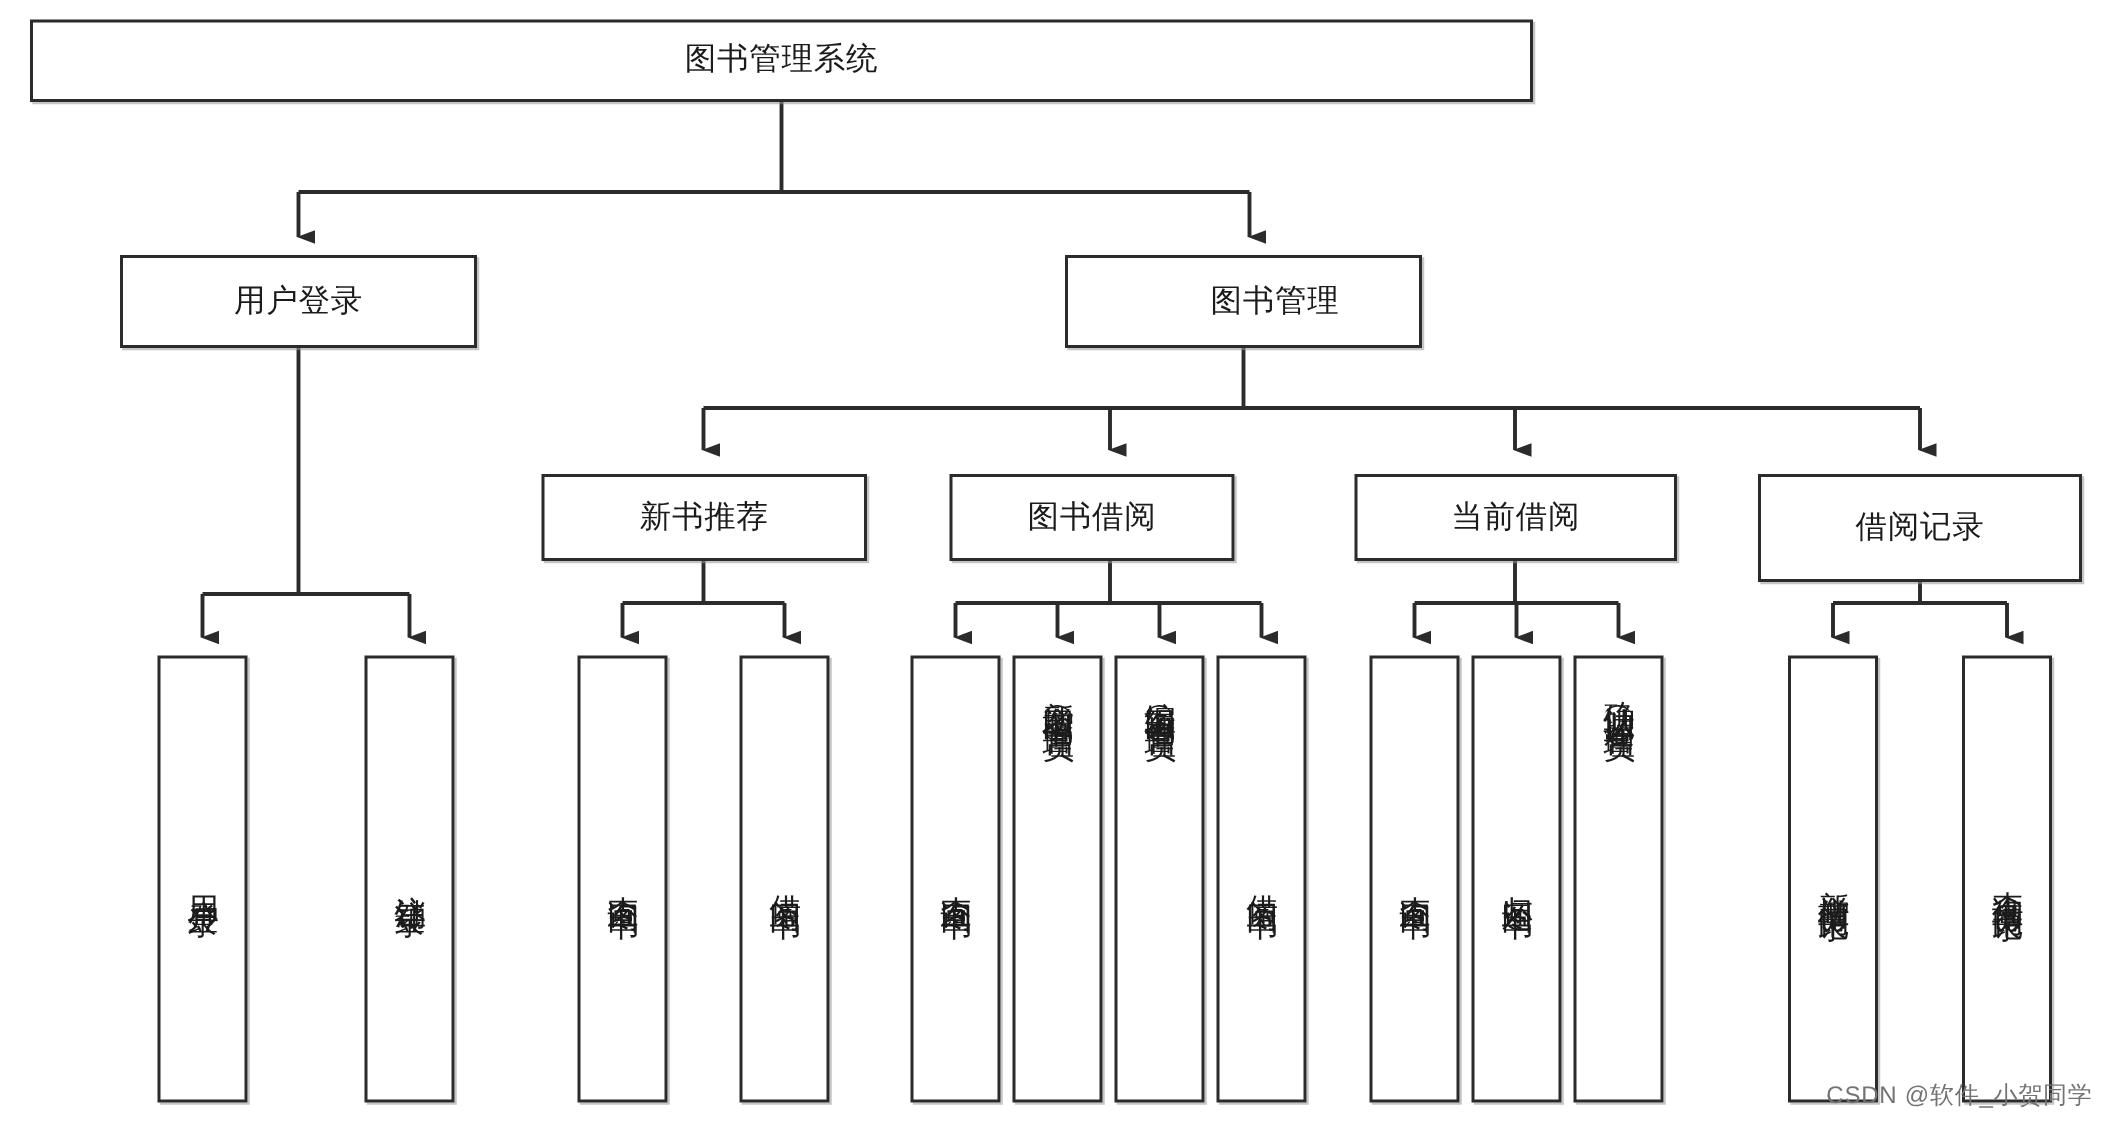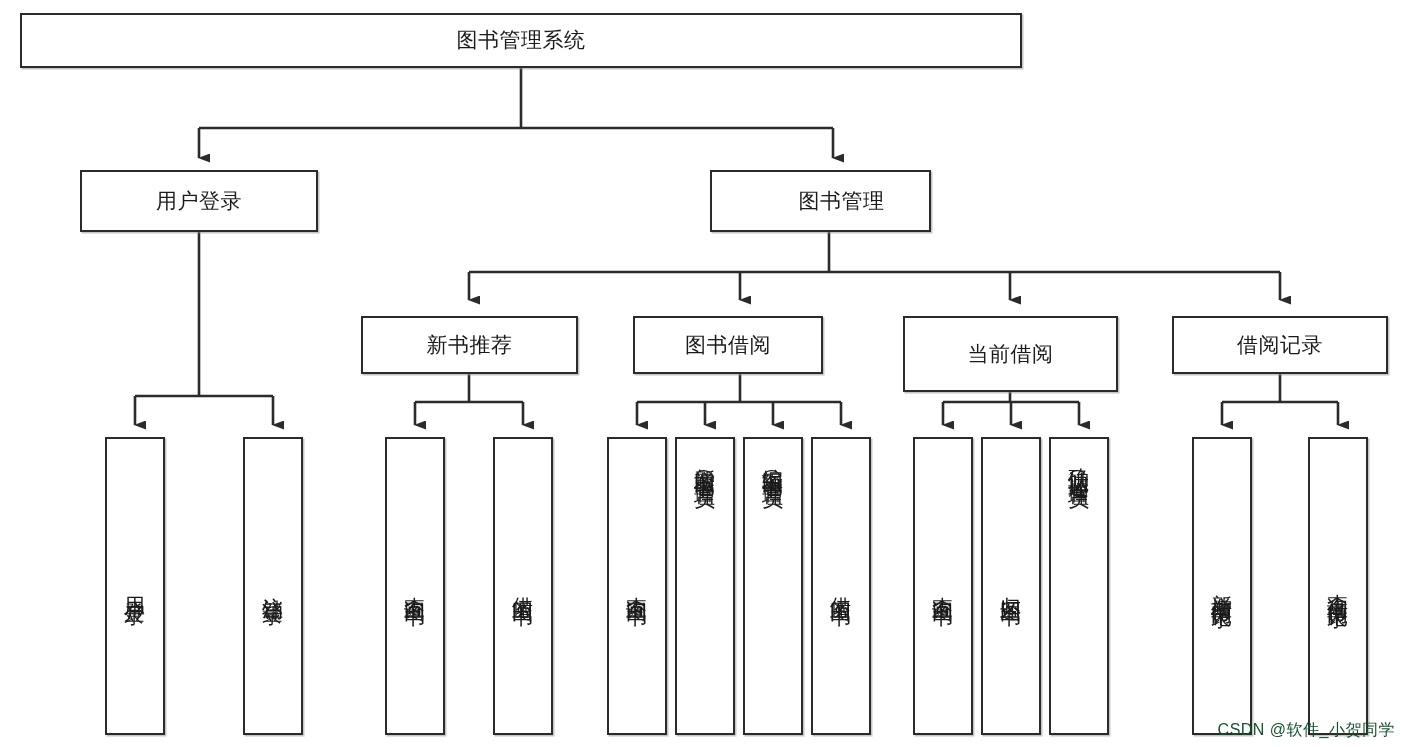--- a/index.html
+++ b/index.html
@@ -56,21 +56,21 @@
   }
   .node.leaf.center-v {
     align-items: center;
     padding-top: 0;
   }
   .watermark {
     position: absolute;
     right: 10px;
     bottom: 6px;
     font-size: 16px;
-    color: #14532d;
+    color: #737373;
     letter-spacing: 0.5px;
     white-space: nowrap;
   }
 </style>
 </head>
 <body>
 
 <div id="canvas">
 
   <svg class="wires" viewBox="0 0 1405 747">
@@ -123,34 +123,34 @@
     </g>
   </svg>
 
   <div class="node" style="left:20px; top:13px; width:1002px; height:55px;">
     <span class="label">图书管理系统</span>
   </div>
 
   <div class="node" style="left:80px; top:170px; width:238px; height:62px;">
     <span class="label">用户登录</span>
   </div>
-  <div class="node" style="left:710px; top:170px; width:221px; height:62px;padding-left:42px;">
+  <div class="node" style="left:710px; top:170px; width:238px; height:62px;padding-left:42px;">
     <span class="label">图书管理</span>
   </div>
 
   <div class="node" style="left:361px; top:316px; width:217px; height:58px;">
     <span class="label">新书推荐</span>
   </div>
   <div class="node" style="left:633px; top:316px; width:190px; height:58px;">
     <span class="label">图书借阅</span>
   </div>
-  <div class="node" style="left:903px; top:316px; width:215px; height:76px;">
+  <div class="node" style="left:903px; top:316px; width:215px; height:58px;">
     <span class="label">当前借阅</span>
   </div>
-  <div class="node" style="left:1172px; top:316px; width:216px; height:58px;">
+  <div class="node" style="left:1172px; top:316px; width:216px; height:72px;">
     <span class="label">借阅记录</span>
   </div>
 
   <div class="node leaf center-v" style="left:105px; top:437px; width:60px; height:298px;">
     <span class="label">用户登录</span>
   </div>
   <div class="node leaf center-v" style="left:243px; top:437px; width:60px; height:298px;">
     <span class="label">注销登录</span>
   </div>
 

